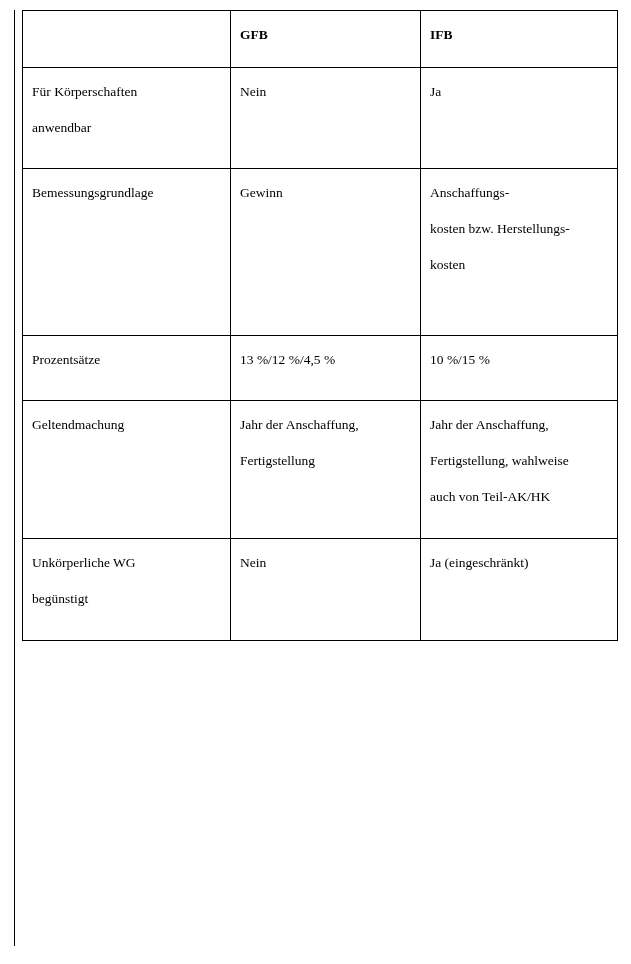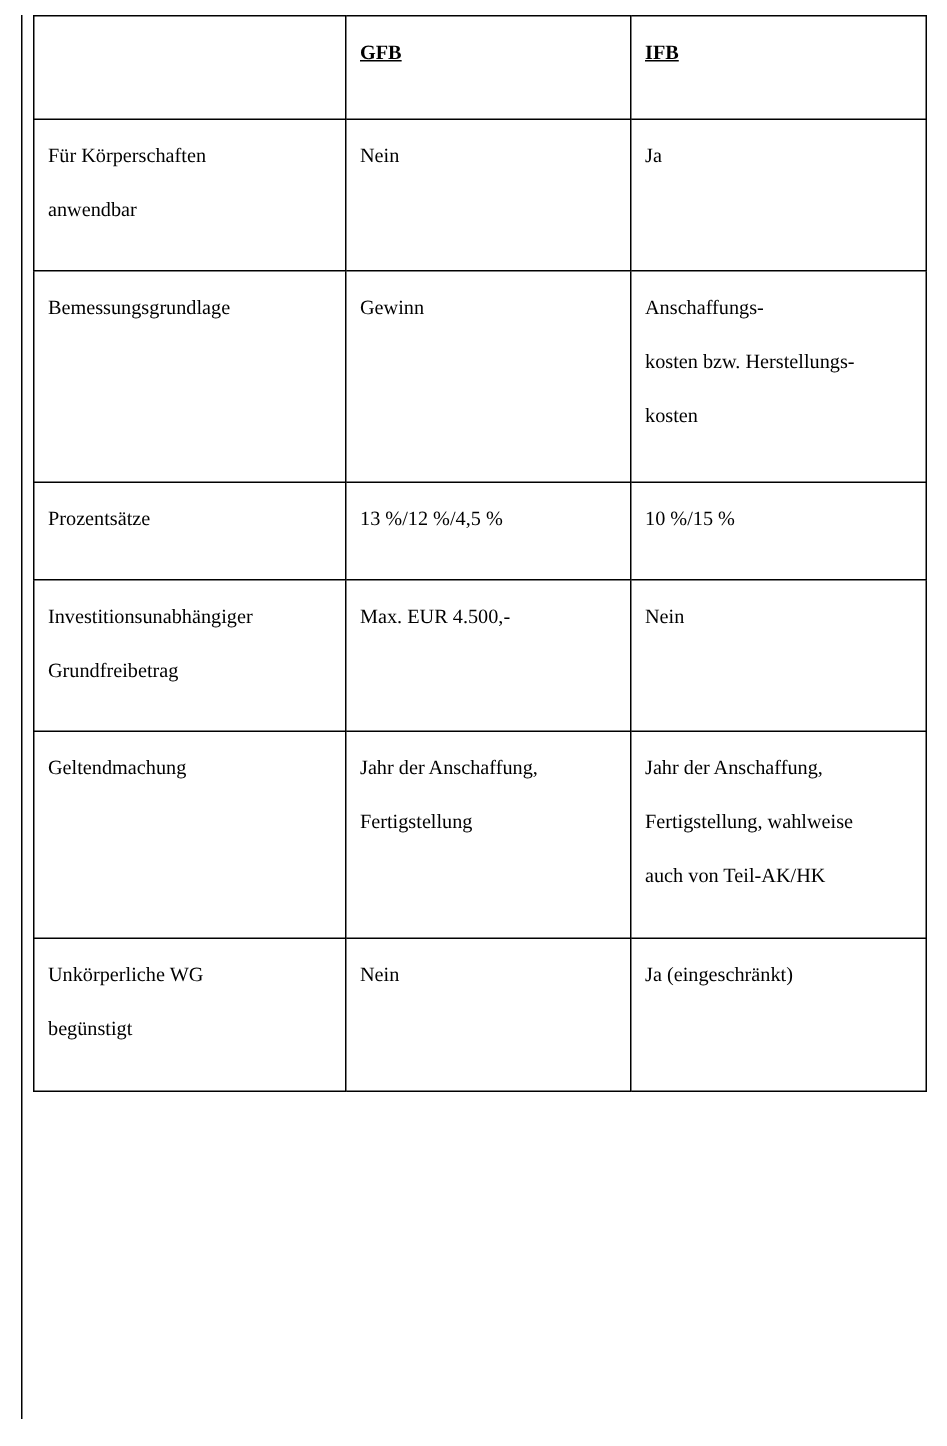--- a/index.html
+++ b/index.html
@@ -61,32 +61,31 @@
     font-size: 13.5px;
     line-height: 36px;
     padding: 6px 9px 22px 9px;
     white-space: pre-line;
   }
 
   
   table.compare tr.header-row th {
     font-weight: bold;
     padding-top: 6px;
-    padding-bottom: 18px;
+    padding-bottom: 6px;
     height: 44px;
-    text-decoration: underline;
   }
   table.compare tr.header-row th.blank-head {
     font-weight: normal;
   }
 
   
   tr.r-1 { height: 56px; }
   tr.r-2 { height: 101px; }
-  tr.r-3 { height: 141px; }
+  tr.r-3 { height: 167px; }
   tr.r-4 { height: 60px; }
   tr.r-5 { height: 99px; }
   tr.r-6 { height: 140px; }
   tr.r-7 { height: 138px; padding-left: 40px; }
   tr.r-8 { height: 98px; }
   tr.r-9 { height: 102px; }
 
   
   td.value-cell { padding-top: 24px; }
   td.value-cell.tall-value { padding-top: 6px; }
@@ -128,26 +127,20 @@
 kosten bzw. Herstellungs-
 kosten</td>
         </tr>
 
         <tr class="r-4">
           <td class="label-cell">Prozentsätze</td>
           <td class="value-cell tall-value">13 %/12 %/4,5 %</td>
           <td class="value-cell tall-value">10 %/15 %</td>
         </tr>
 
-        <tr class="r-5">
-          <td class="label-cell">Investitionsunabhängiger
-Grundfreibetrag</td>
-          <td class="value-cell">Max. EUR 4.500,-</td>
-          <td class="value-cell">Nein</td>
-        </tr>
 
 
         <tr class="r-7">
           <td class="label-cell">Geltendmachung</td>
           <td class="value-cell">Jahr der Anschaffung,
 Fertigstellung</td>
           <td class="value-cell tall-value">Jahr der Anschaffung,
 Fertigstellung, wahlweise
 auch von Teil-AK/HK</td>
         </tr>

